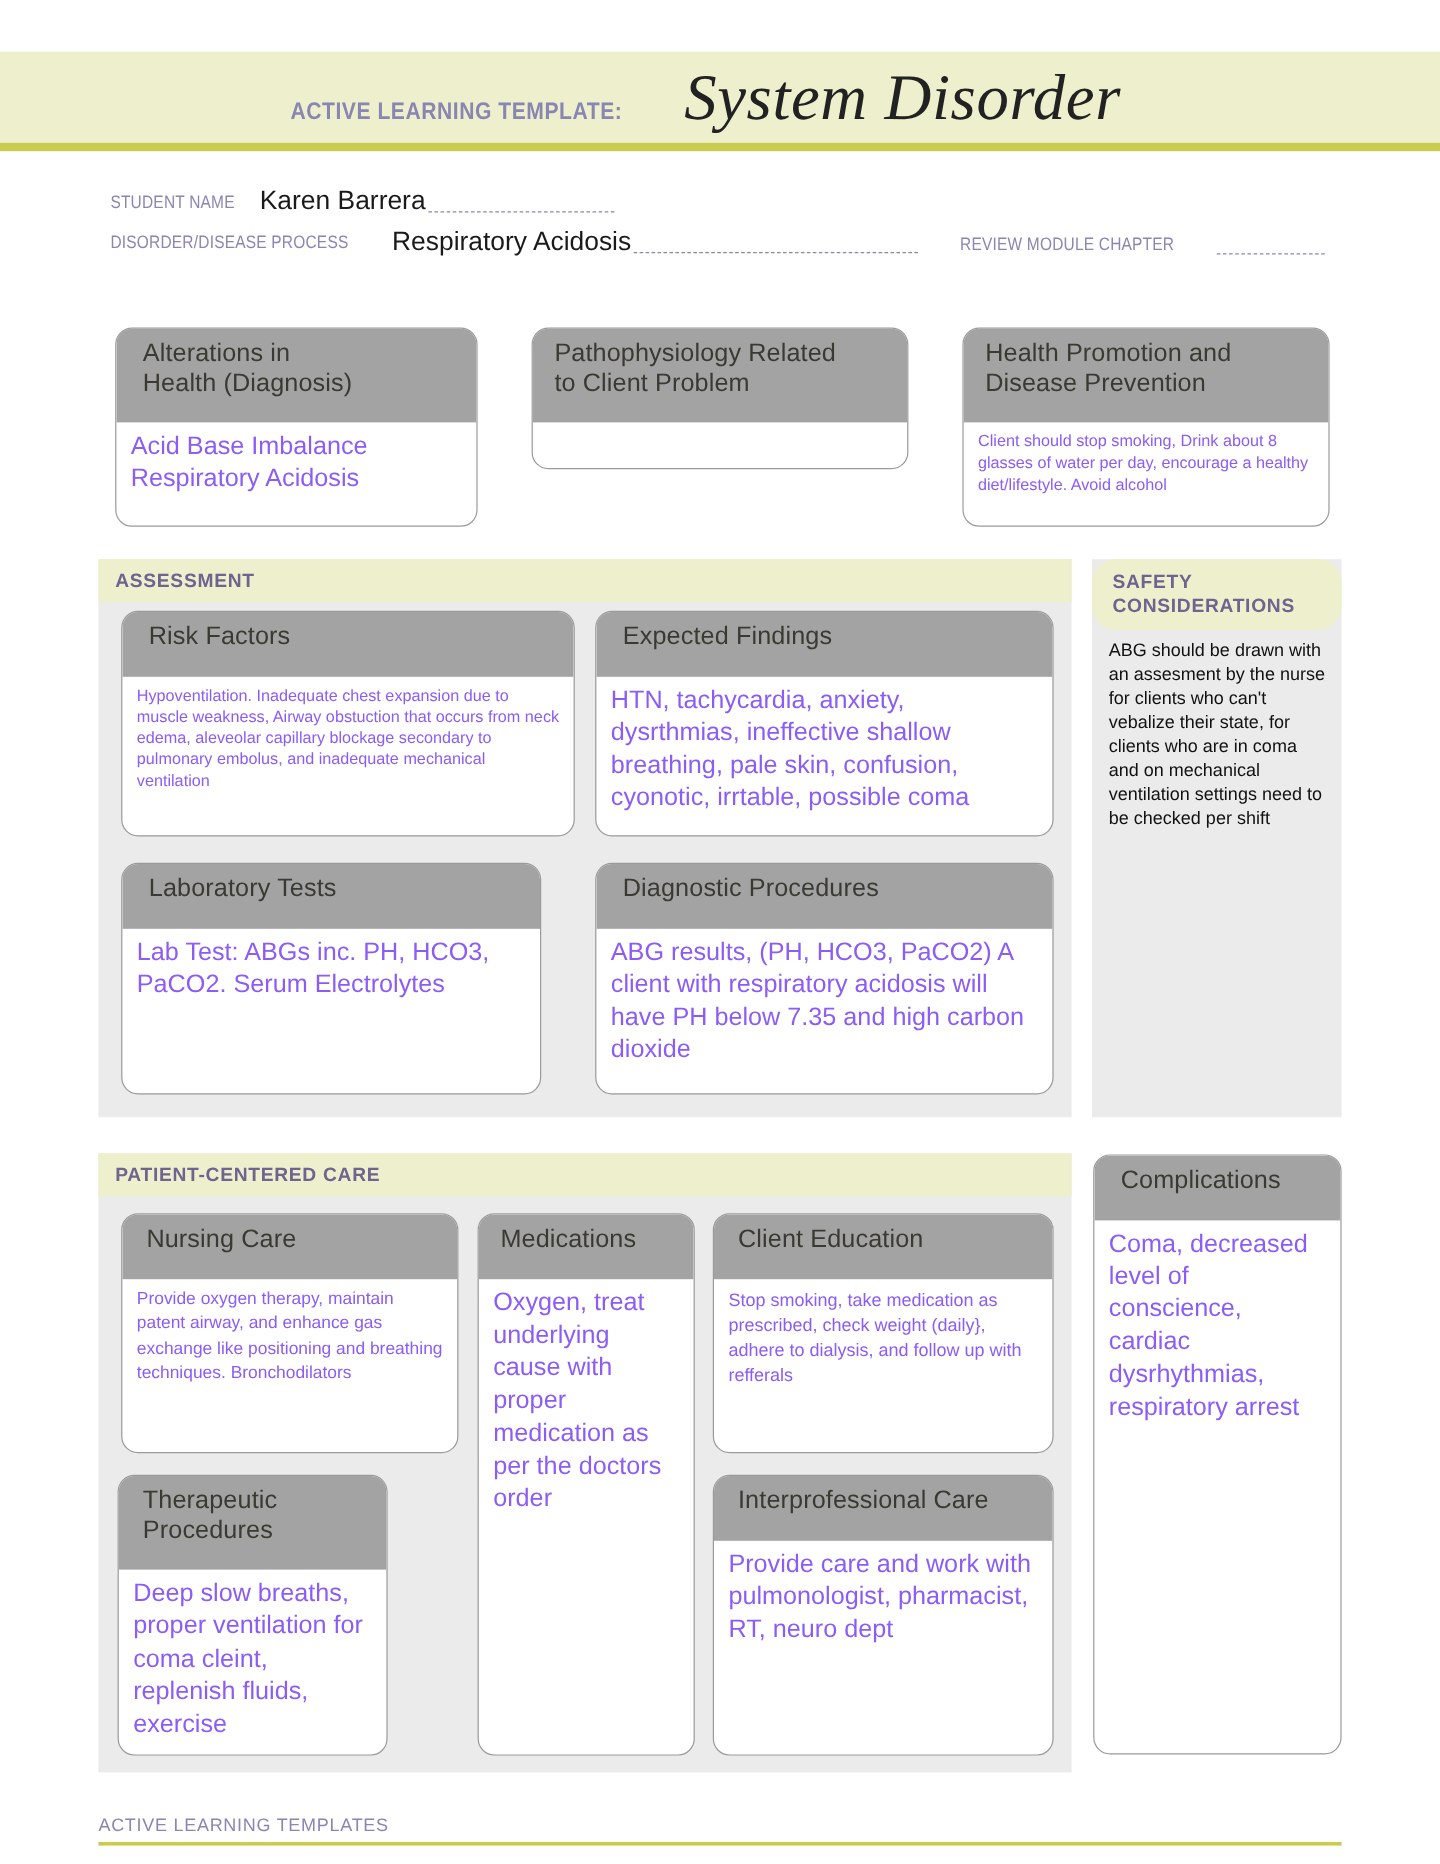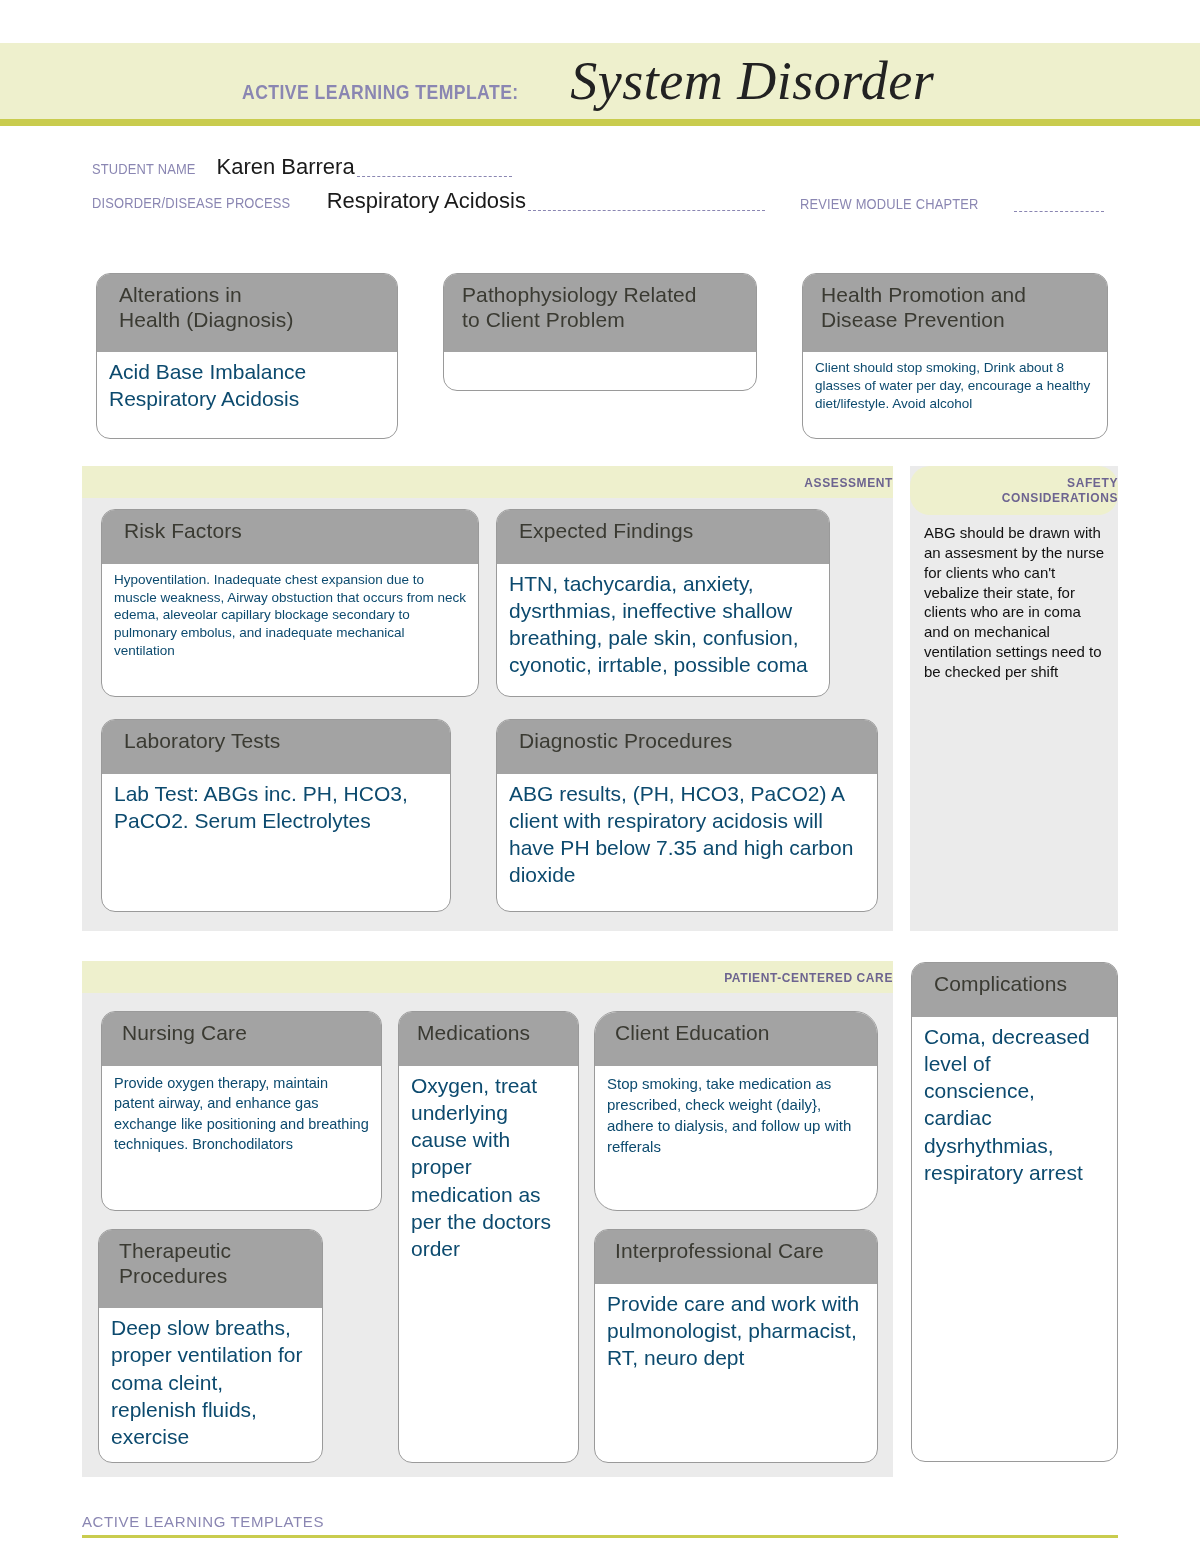--- a/index.html
+++ b/index.html
@@ -94,39 +94,38 @@
   .card-head {
     background: #a3a3a3;
     padding: 9px 4px 20px 22px;
     font-size: 21px;
     color: #3a3a32;
     line-height: 1.17;
     letter-spacing: 0.1px;
   }
   .card-body {
     padding: 6px 12px 6px 12px;
-    color: #0c4a6e;
+    color: #8b5cf6;
   }
   .body-sm { font-size: 13.5px; line-height: 1.33; }
   .body-lg { font-size: 21px;   line-height: 1.30; }
 
   
   .panel {
     position: absolute;
     background: #ebebeb;
   }
   .panel-head {
     background: #eef0cd;
     width: 100%;
     padding: 10px 0 8px 14px;
-    font-size: 12px;
+    font-size: 16px;
     font-weight: bold;
     color: #6d6490;
     letter-spacing: 0.6px;
-    text-align: right;
   }
   .panel-head.two-line { line-height: 1.28; padding-left: 17px; }
 
   .sidebar-text {
     padding: 8px 12px 0 14px;
     font-size: 15px;
     line-height: 1.33;
     color: #111111;
   }
 
@@ -193,21 +192,21 @@
 
 <div class="panel" style="left:82px; top:466px; width:811px; height:465px;">
   <div class="panel-head">ASSESSMENT</div>
 </div>
 
 <div class="card" style="left:101px; top:509px; width:378px; height:188px;">
   <div class="card-head">Risk Factors</div>
   <div class="card-body body-sm" style="padding-top:7px;">Hypoventilation. Inadequate chest expansion due to muscle weakness, Airway obstuction that occurs from neck edema, aleveolar capillary blockage secondary to pulmonary embolus, and inadequate mechanical ventilation</div>
 </div>
 
-<div class="card" style="left:496px; top:509px; width:334px; height:188px;">
+<div class="card" style="left:496px; top:509px; width:382px; height:188px;">
   <div class="card-head">Expected Findings</div>
   <div class="card-body body-lg">HTN, tachycardia, anxiety, dysrthmias, ineffective shallow breathing, pale skin, confusion, cyonotic, irrtable, possible coma</div>
 </div>
 
 <div class="card" style="left:101px; top:719px; width:350px; height:193px;">
   <div class="card-head">Laboratory Tests</div>
   <div class="card-body body-lg">Lab Test: ABGs inc. PH, HCO3, PaCO2. Serum Electrolytes</div>
 </div>
 
 <div class="card" style="left:496px; top:719px; width:382px; height:193px;">
@@ -228,21 +227,21 @@
 <div class="card" style="left:101px; top:1011px; width:281px; height:200px;">
   <div class="card-head" style="padding-left:20px;">Nursing Care</div>
   <div class="card-body body-sm" style="padding-top:7px; font-size:14.5px; line-height:1.42;">Provide oxygen therapy, maintain patent airway, and enhance gas exchange like positioning and breathing techniques. Bronchodilators</div>
 </div>
 
 <div class="card" style="left:398px; top:1011px; width:181px; height:452px;">
   <div class="card-head" style="padding-left:18px;">Medications</div>
   <div class="card-body body-lg">Oxygen, treat underlying cause with proper medication as per the doctors order</div>
 </div>
 
-<div class="card" style="left:594px; top:1011px; width:284px; height:200px;border-radius:23px;">
+<div class="card" style="left:594px; top:1011px; width:284px; height:200px;">
   <div class="card-head" style="padding-left:20px;">Client Education</div>
   <div class="card-body body-sm" style="padding-top:7px; font-size:15px; line-height:1.40;">Stop smoking, take medication as prescribed, check weight (daily}, adhere to dialysis, and follow up with refferals</div>
 </div>
 
 <div class="card" style="left:98px; top:1229px; width:225px; height:234px;">
   <div class="card-head" style="padding-left:20px;">Therapeutic Procedures</div>
   <div class="card-body body-lg">Deep slow breaths, proper ventilation for coma cleint, replenish fluids, exercise</div>
 </div>
 
 <div class="card" style="left:594px; top:1229px; width:284px; height:234px;">

